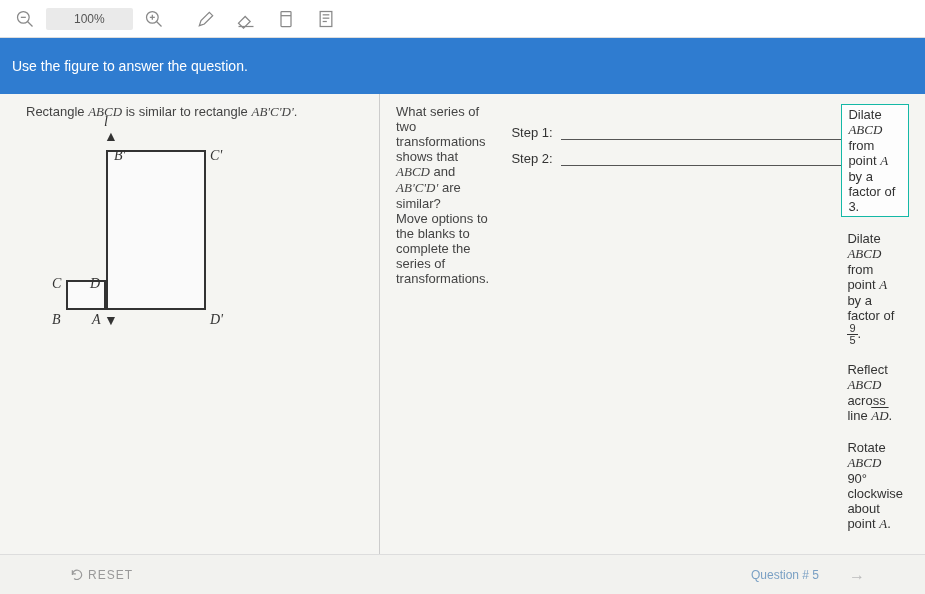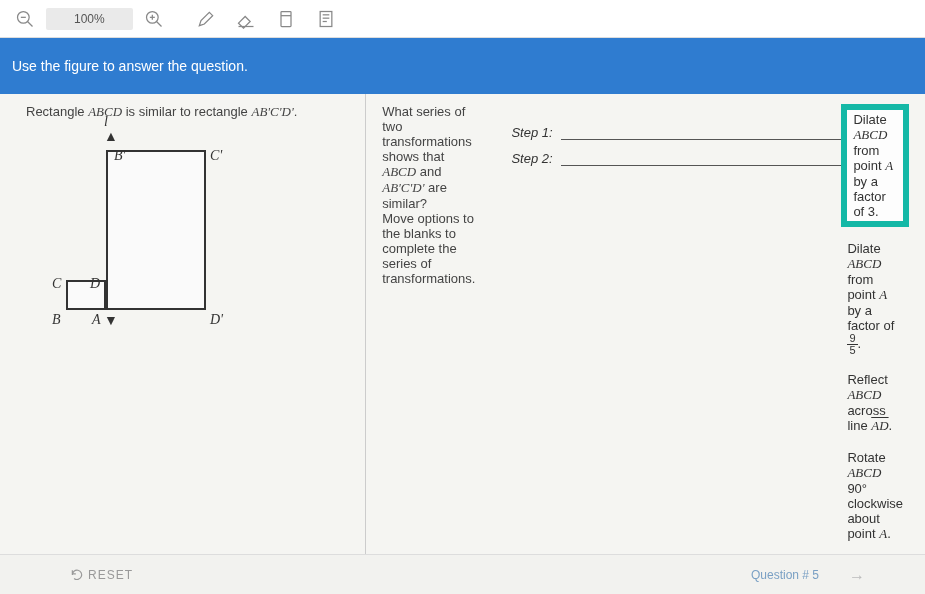--- a/index.html
+++ b/index.html
@@ -60,28 +60,28 @@
     flex-direction: row;
   }
   .prompt-text { font-size: 13px; color: #444; margin-bottom: 10px; }
   .italic { font-style: italic; font-family: 'Times New Roman', serif; }
   .figure { position: relative; width: 200px; height: 220px; margin: 20px 0 0 40px; }
   .fig-label { position: absolute; font-family: 'Times New Roman', serif; font-style: italic; font-size: 14px; }
   .big-rect { position: absolute; left: 40px; top: 10px; width: 100px; height: 160px; border: 2px solid #333; background: #fafafa; }
   .small-rect { position: absolute; left: 0px; top: 140px; width: 40px; height: 30px; border: 2px solid #333; background: #fafafa; }
   .arrow-up { position: absolute; left: 38px; top: -12px; font-size: 14px; }
   .arrow-down { position: absolute; left: 38px; top: 172px; font-size: 14px; }
-  .steps { margin: 18px 0 12px 36px; font-style: italic; }
+  .steps { margin: 18px 0 12px 22px; }
   .step-row { display: flex; align-items: flex-end; margin-bottom: 8px; font-size: 13px; }
   .step-row .lbl { width: 50px; }
   .blank { border-bottom: 1px solid #555; flex: 0 0 280px; height: 18px; }
   .sep { border-top: 1px solid #ccc; margin: 8px 0 14px 0; }
   .options { display: flex; flex-direction: column; align-items: center; gap: 12px; font-size: 13px; color: #333; }
   .option { cursor: grab; padding: 2px 6px; }
-  .option.selected { border: 6px solid #14b8a6; background: #fdfdfd; }
+  .option.selected { border: 1px solid #14b8a6; background: #fdfdfd; }
   .frac { display: inline-flex; flex-direction: column; align-items: center; font-size: 11px; line-height: 1; vertical-align: middle; }
   .frac .num { border-bottom: 1px solid #333; padding: 0 2px; }
   .overline { text-decoration: overline; }
   .footer {
     position: absolute;
     bottom: 0; left: 0; right: 0;
     height: 40px;
     background: #f2f2ef;
     border-top: 1px solid #ddd;
     display: flex;

